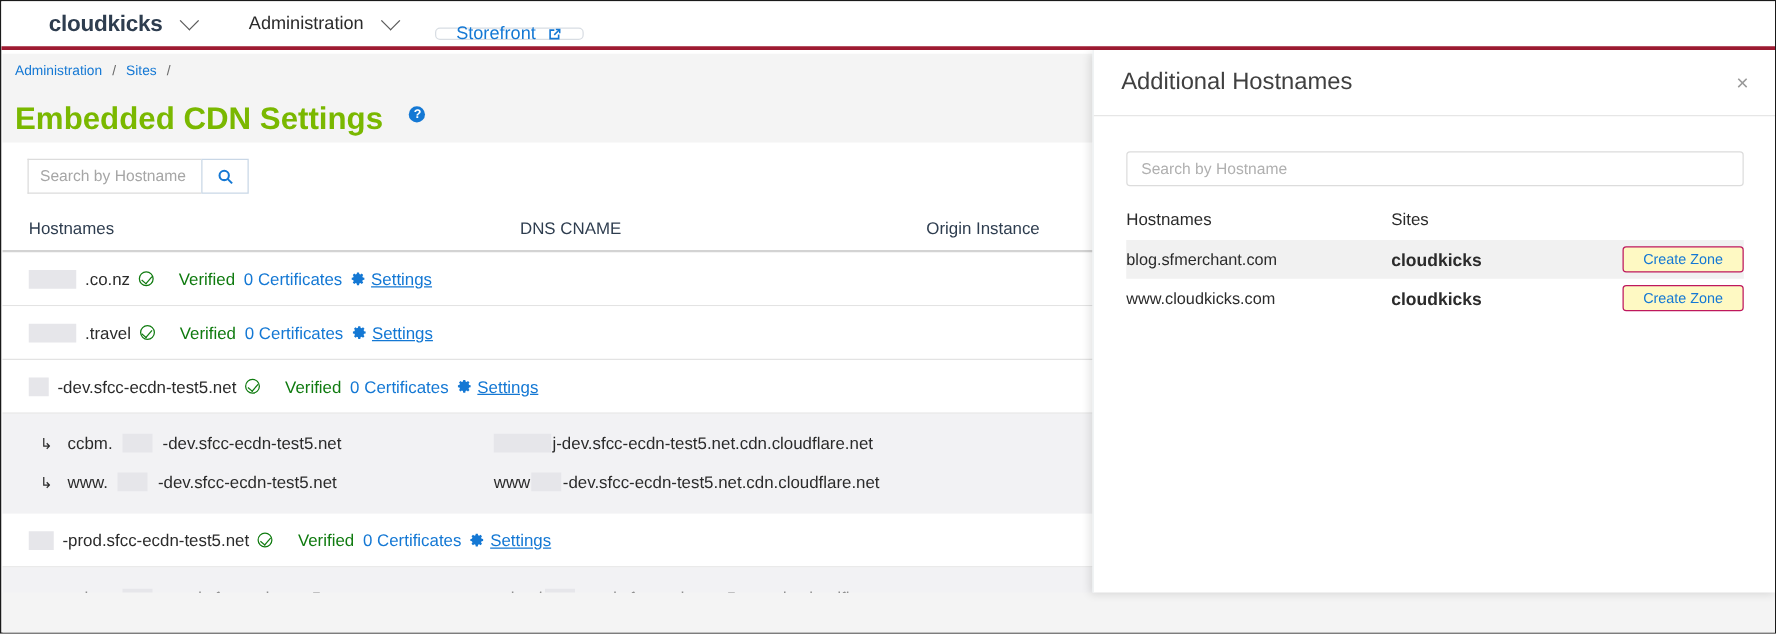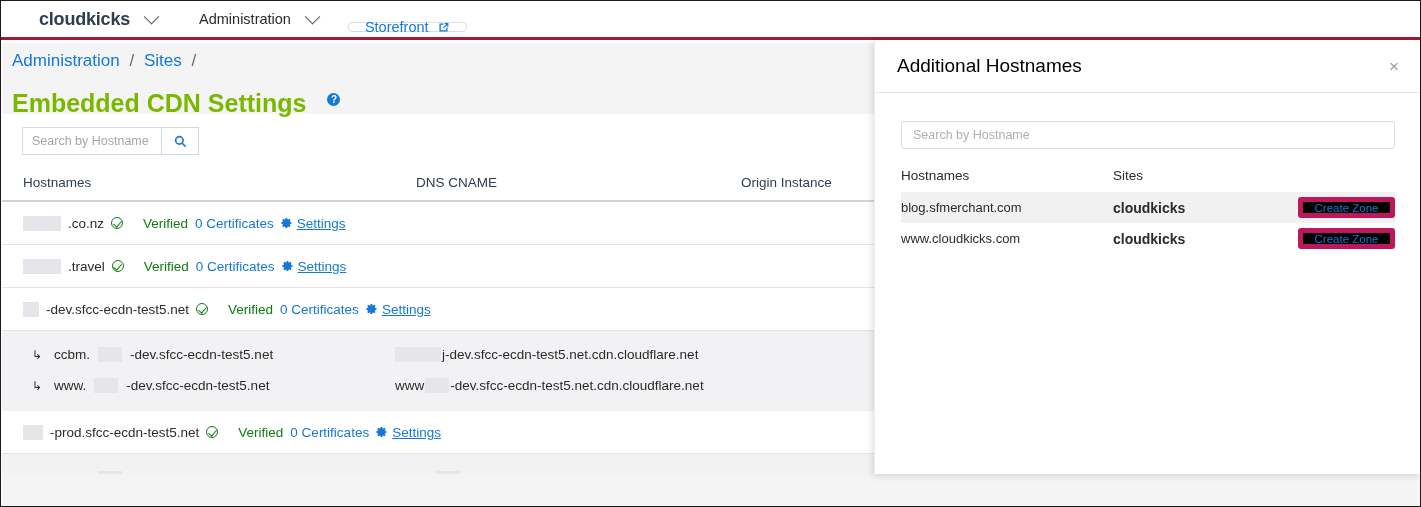--- a/index.html
+++ b/index.html
@@ -92,21 +92,21 @@
   .page-head {
     position: absolute;
     top: 42px; left: 1px;
     width: 1418px;
     height: 71px;
     background: #f4f4f4;
     padding: 8px 0 0 10px;
   }
 
   .breadcrumb {
-    font-size: 17px;
+    font-size: 11px;
     color: #1478d4;
     white-space: nowrap;
   }
   .breadcrumb a { color: #1478d4; text-decoration: none; cursor: pointer; }
   .breadcrumb .sep { color: #6b6b6b; margin: 0 5px; }
 
   .page-title-row {
     display: flex;
     align-items: flex-start;
     gap: 21px;
@@ -269,21 +269,21 @@
   }
   .panel-head {
     height: 53px;
     display: flex;
     align-items: center;
     padding: 0 18px 0 22px;
     border-bottom: 1px solid #e6e6e6;
   }
   .panel-title {
     font-size: 19px;
-    color: #000000;
+    color: #404040;
     flex: 1;
   }
   .panel-close {
     font-size: 17px;
     color: #9a9a9a;
     cursor: pointer;
     line-height: 1;
     padding: 2px 4px;
   }
   .panel-body { padding: 28px 26px 0 26px; }
@@ -319,23 +319,23 @@
     height: 31px;
     font-size: 13px;
     color: #2b2b2b;
   }
   .panel-row.alt { background: #f1f1f1; }
   .site-name { font-weight: bold; font-size: 14px; color: #2b2b2b; }
 
   .zone-btn {
     width: 118px;
     height: 21px;
-    border: 5px solid #be185d;
+    border: 1px solid #be185d;
     border-radius: 3px;
-    background: #000000;
+    background: #fef9c3;
     color: #1478d4;
     font-size: 11.5px;
     font-family: "Liberation Sans", sans-serif;
     cursor: pointer;
     display: flex;
     align-items: center;
     justify-content: center;
   }
 
   .panel-backdrop-edge {

